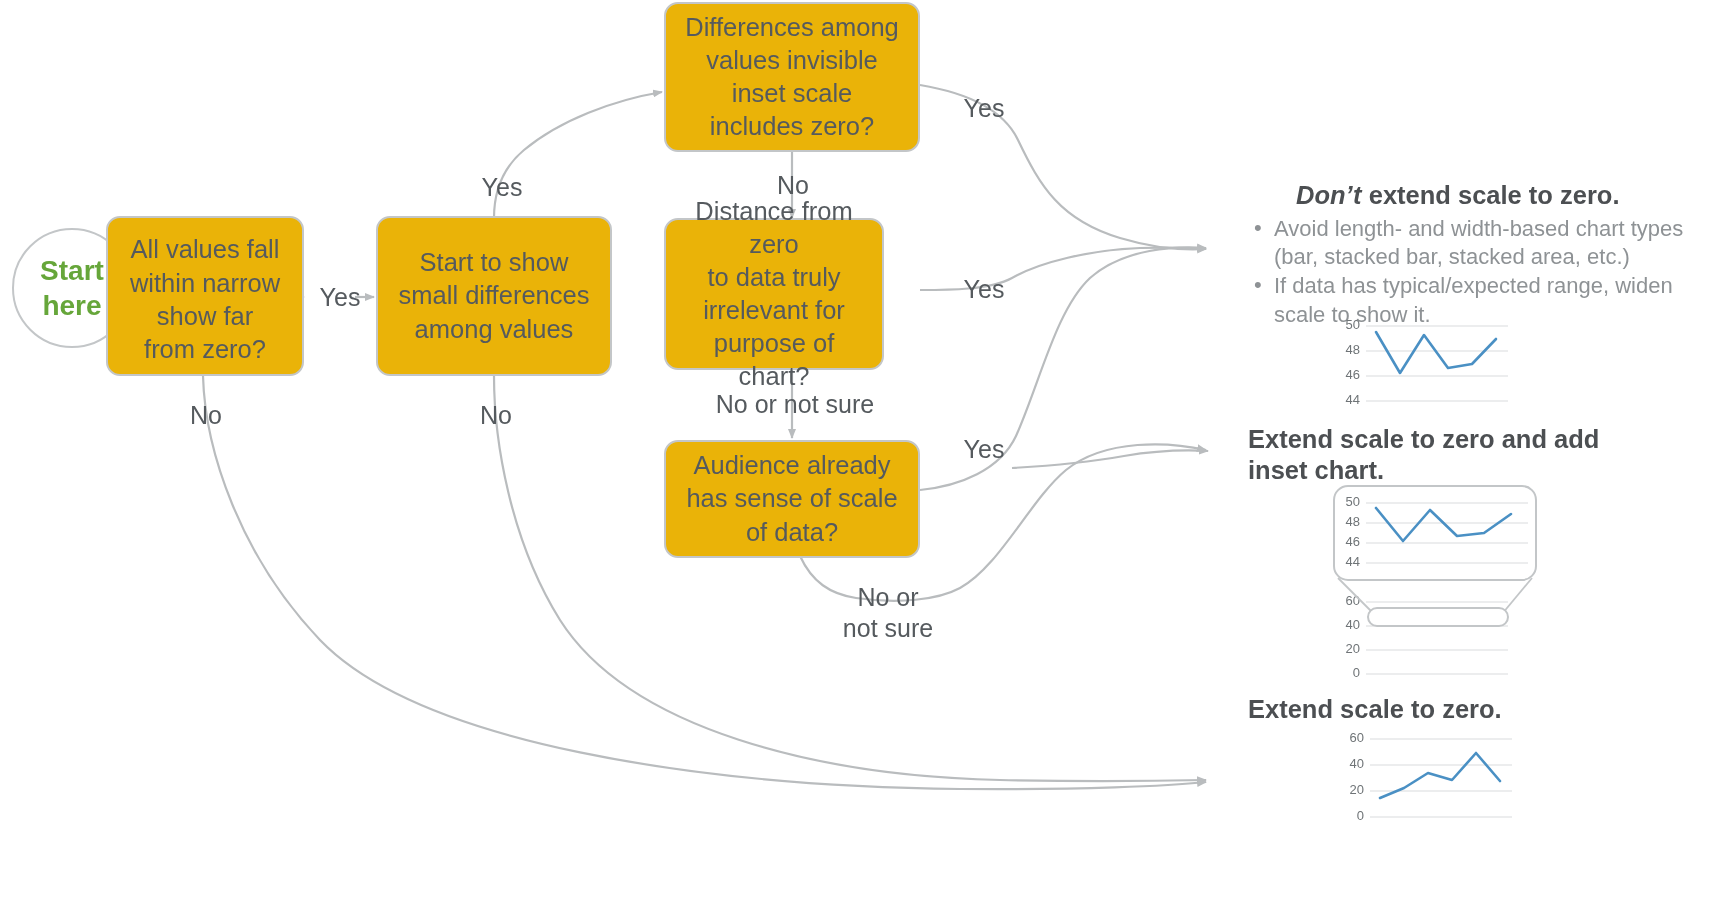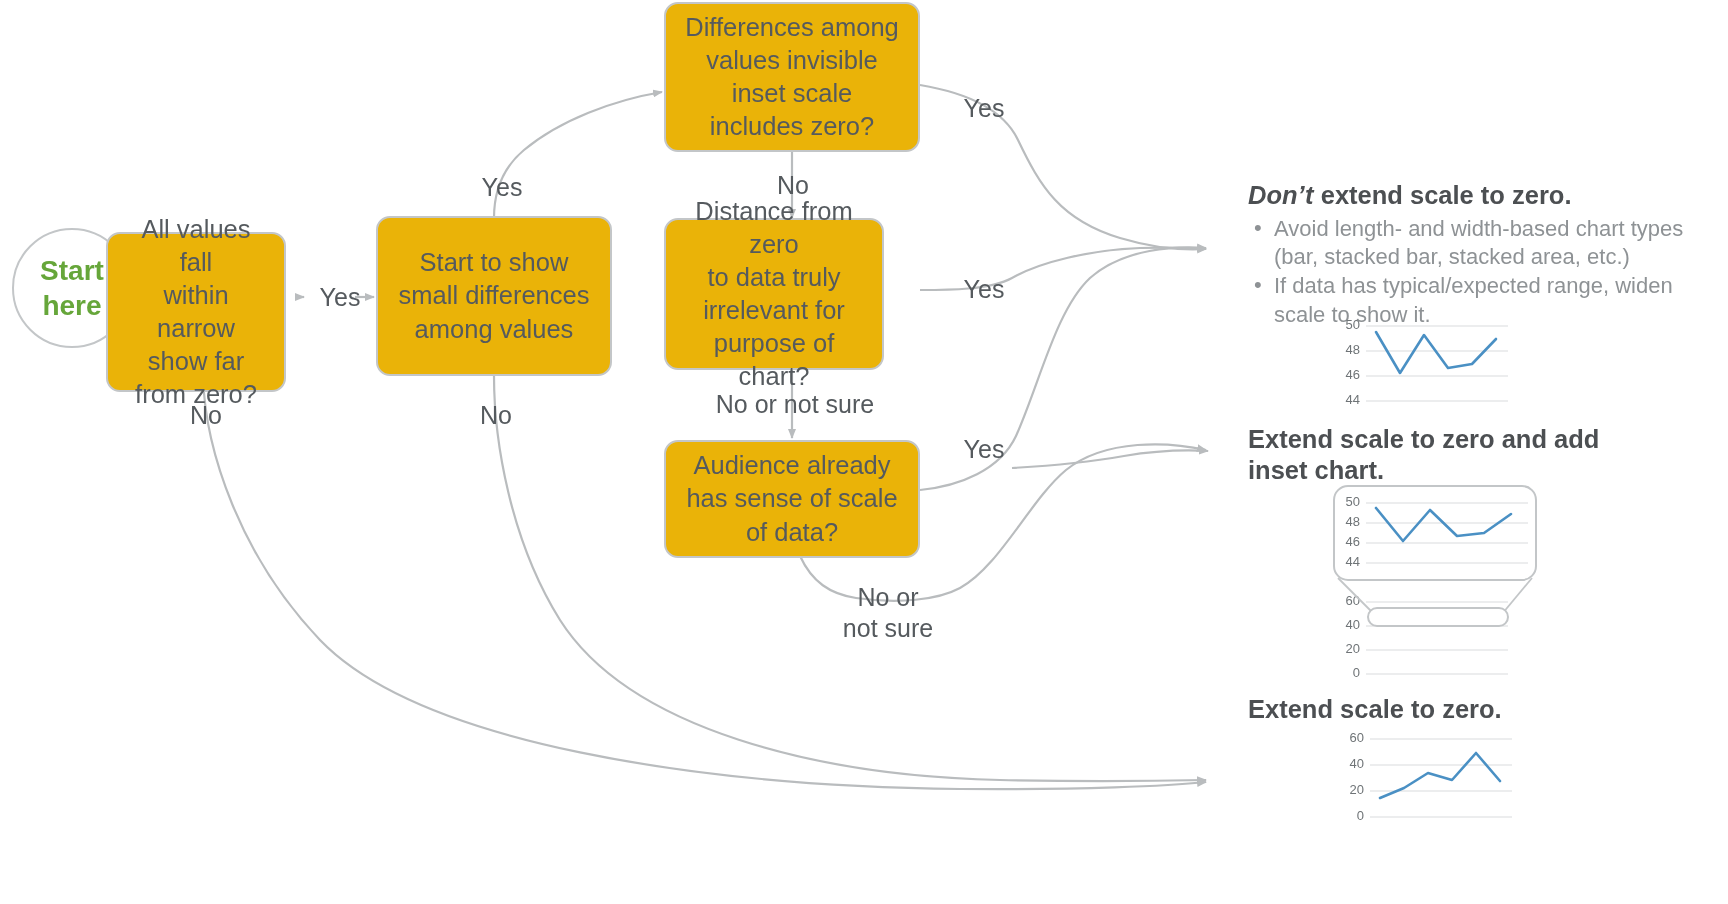--- a/index.html
+++ b/index.html
@@ -25,21 +25,21 @@
         justify-content:center;text-align:center;line-height:1.25;
         font-size:28px;font-weight:bold;color:#66a63a;}
 
   
   .elabel{position:absolute;font-size:25px;color:#555a5e;text-align:center;
           line-height:1.22;white-space:pre-line;}
 
   
   .outcome{position:absolute;}
   .outcome-title{font-size:25.5px;font-weight:bold;color:#4c4f52;line-height:1.22;}
-  .outcome-title em{}
+  .outcome-title em{margin-left:48px;}
   .bullets{margin:4px 0 0 0;padding:0;list-style:none;}
   .bullets li{position:relative;font-size:22px;color:#8e9295;line-height:1.28;
               padding-left:26px;margin-bottom:1px;}
   .bullets li:before{content:"\2022";position:absolute;left:6px;top:-1px;color:#8e9295;}
 
   
   .chart{position:absolute;}
   .chart svg{display:block;overflow:visible;}
   .gridline{stroke:#e6e7e8;stroke-width:1.6;}
   .series{fill:none;stroke:#4a90c4;stroke-width:2.6;stroke-linejoin:round;stroke-linecap:round;}
@@ -82,21 +82,21 @@
     <path class="edge" d="M494,376 C494,440 510,540 560,620 C630,730 820,776 1000,780 C1090,782 1160,781 1206,780" marker-end="url(#ah)"></path>
 
     <path class="edge" d="M203,376 C205,450 240,556 320,640 C420,744 700,786 960,789 C1080,790 1170,786 1206,782" marker-end="url(#ah)"></path>
   </svg>
 
   <div class="start-node" style="left:12px;top:228px;width:120px;height:120px;">
     <span style="white-space:pre-line;">Start
 here</span>
   </div>
 
-  <div class="node" style="left:106px;top:232px;width:180px;height:160px;">
+  <div class="node" style="left:106px;top:216px;width:198px;height:160px;align-items:flex-end;">
     <div>
       <span>All values fall</span>
       <span>within narrow</span>
       <span>show far</span>
       <span>from zero?</span>
     </div>
   </div>
 
   <div class="node" style="left:376px;top:216px;width:236px;height:160px;">
     <div>

